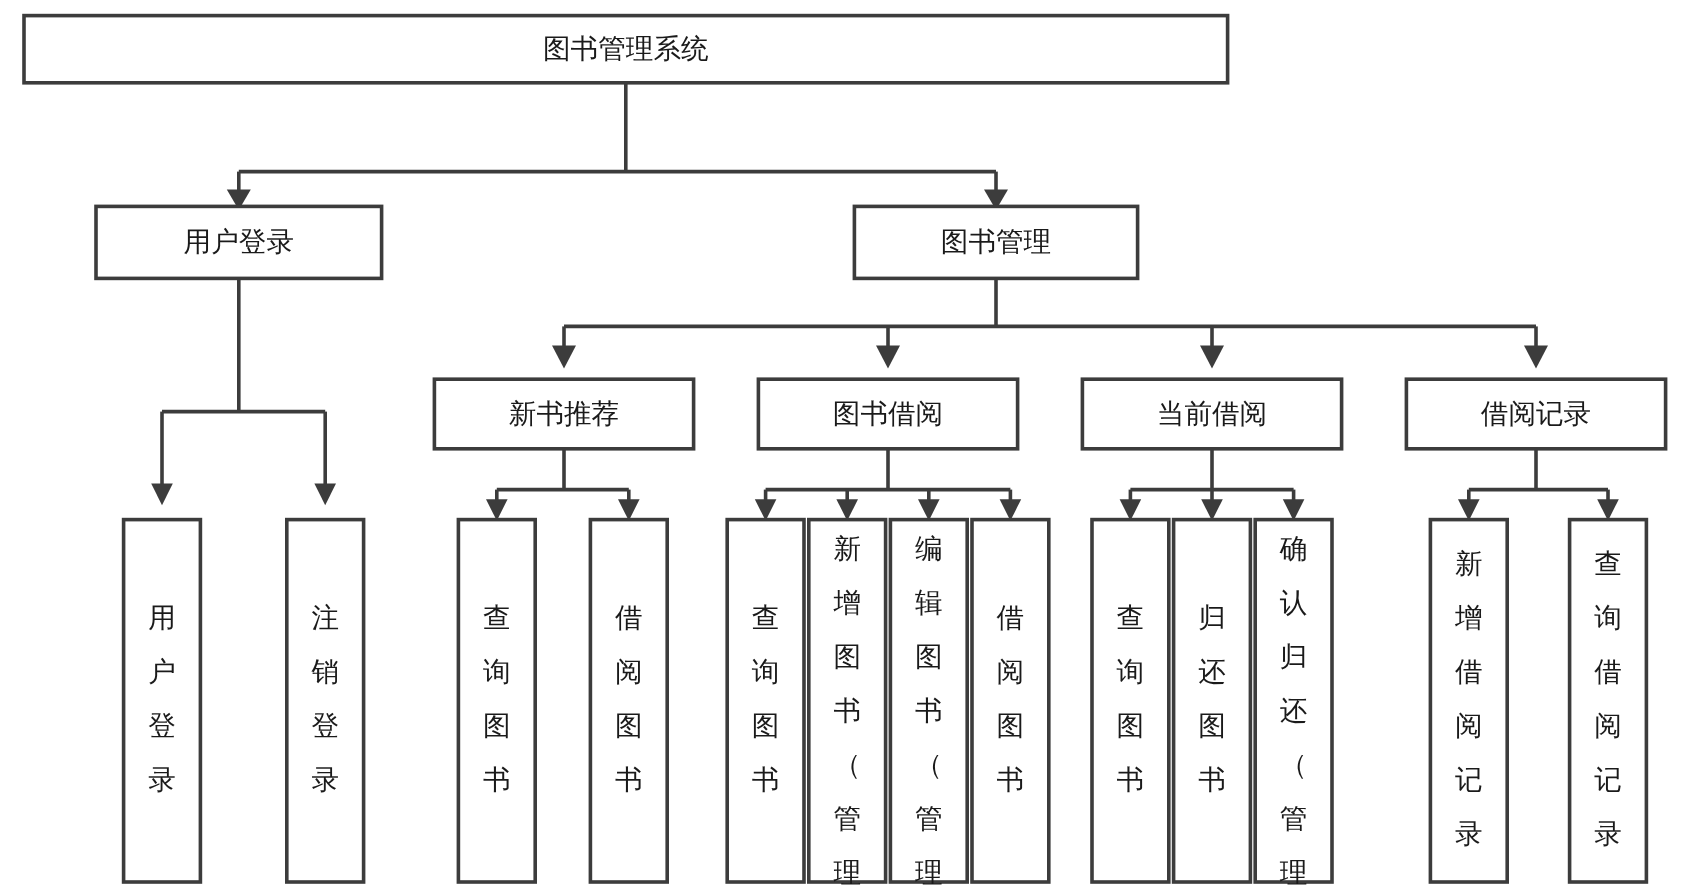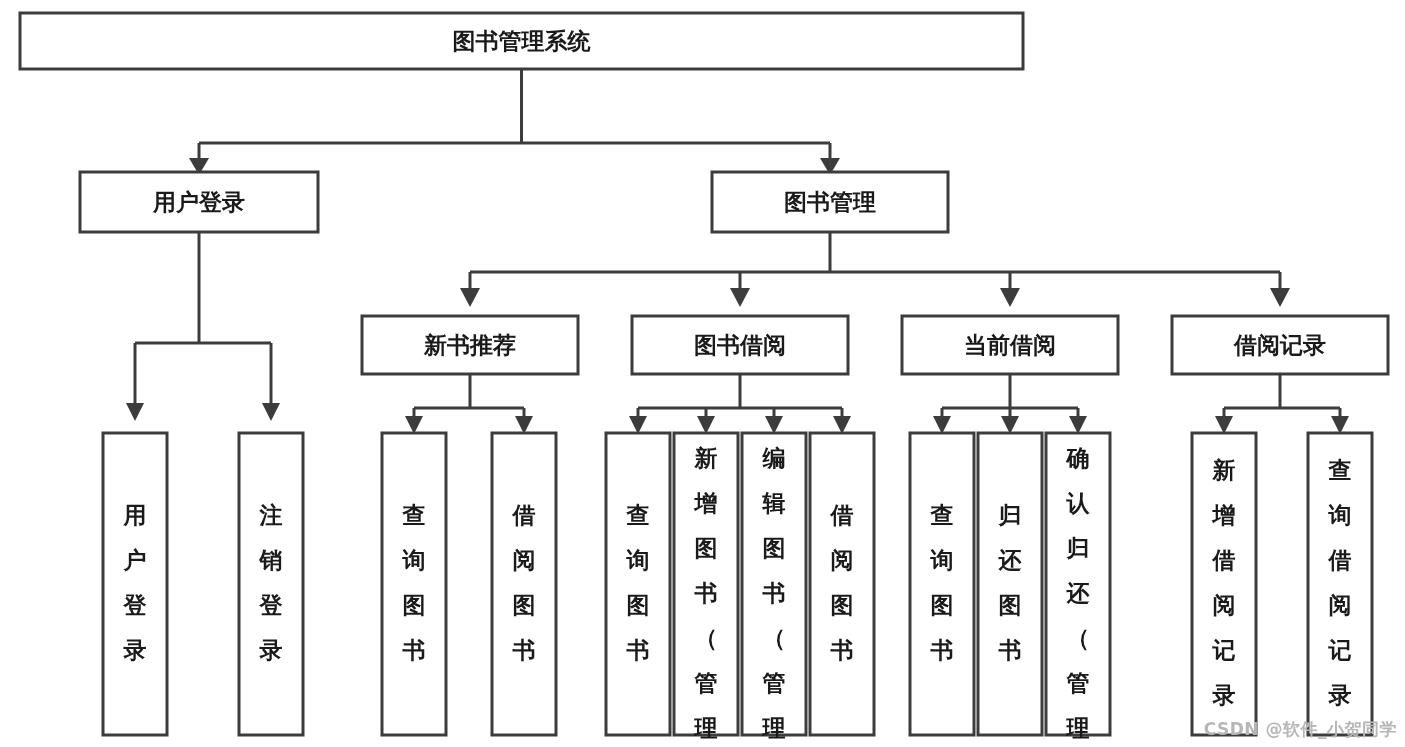--- a/index.html
+++ b/index.html
@@ -1,20 +1,20 @@
 <!DOCTYPE html>
 <html><head>
 <meta charset="utf-8">
 <style>
   html,body{margin:0;padding:0;background:#ffffff;}
   body{
     font-family:"Liberation Sans","DejaVu Sans",sans-serif;
     width:1405px;height:747px;overflow:hidden;position:relative;
   }
-  #chart-root{position:absolute;left:0;top:0;width:1405px;height:747px;font-weight:bold;}
+  #chart-root{position:absolute;left:0;top:0;width:1405px;height:747px;}
   svg{display:block;}
   .node-box{fill:#ffffff;stroke:#3c3c3c;stroke-width:3;}
   .connector{stroke:#3c3c3c;stroke-width:3;fill:none;}
   .arrow-head{fill:#3c3c3c;stroke:none;}
   .node-label{
     font-family:"DejaVu Sans","Liberation Sans",sans-serif;
     font-size:23px;fill:#1a1a1a;
     text-anchor:middle;dominant-baseline:middle;
   }
   .leaf-label{
@@ -194,14 +194,13 @@
           <text class="leaf-label" x="1224"><tspan x="1224" y="471.5">新</tspan><tspan x="1224" y="516.5">增</tspan><tspan x="1224" y="561.5">借</tspan><tspan x="1224" y="606.5">阅</tspan><tspan x="1224" y="651.5">记</tspan><tspan x="1224" y="696.5">录</tspan></text>
         </g>
         <g>
           <rect class="node-box" x="1308" y="433" width="64" height="302"></rect>
           <text class="leaf-label" x="1340"><tspan x="1340" y="471.5">查</tspan><tspan x="1340" y="516.5">询</tspan><tspan x="1340" y="561.5">借</tspan><tspan x="1340" y="606.5">阅</tspan><tspan x="1340" y="651.5">记</tspan><tspan x="1340" y="696.5">录</tspan></text>
         </g>
       </g>
 
   </svg>
 
-  <div class="watermark">CSDN @软件_小贺同学</div>
 </div>
 
 </body></html>

